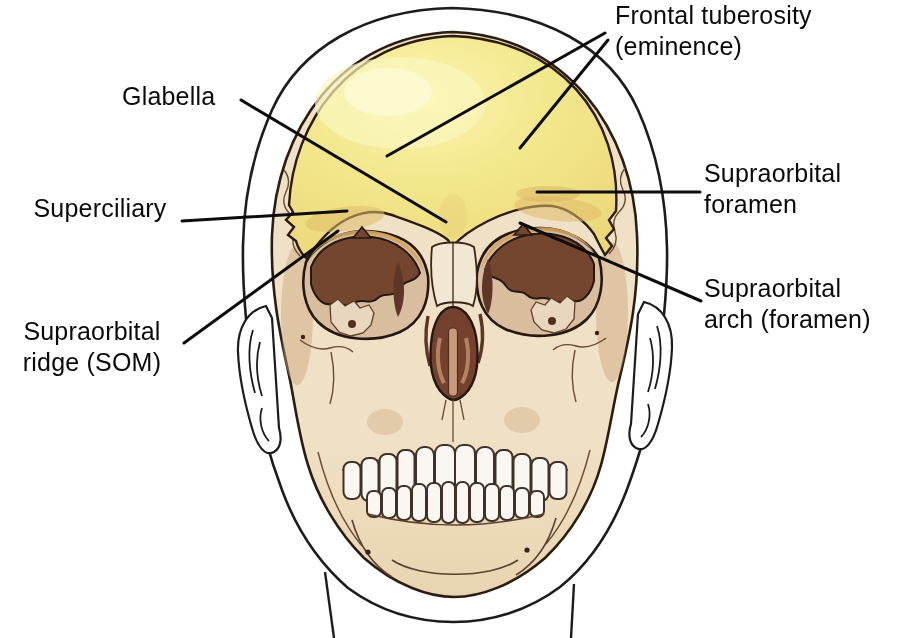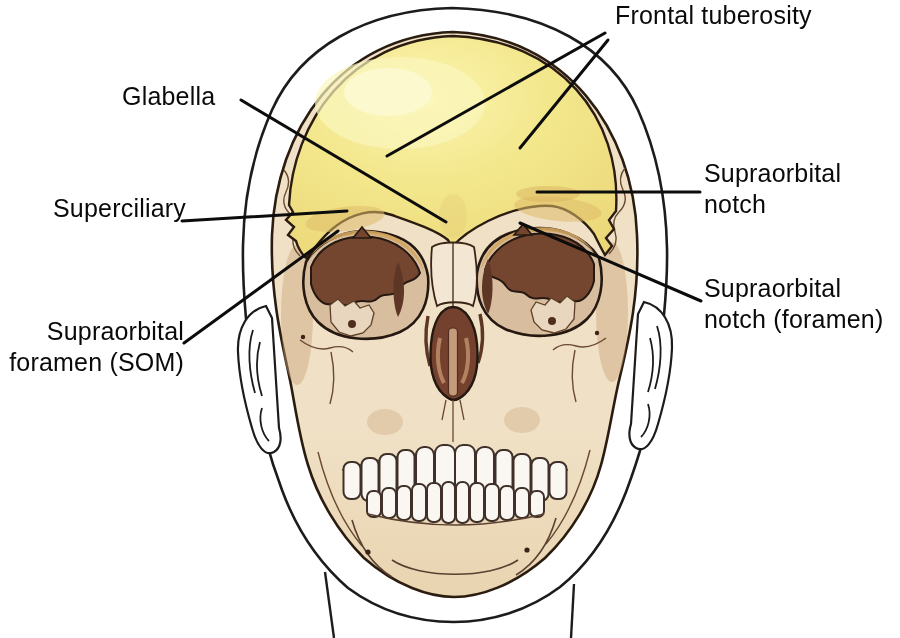--- a/index.html
+++ b/index.html
@@ -5,21 +5,21 @@
   html,body{margin:0;padding:0;background:#fff;}
   .stage{
     position:relative;width:900px;height:638px;background:#fff;overflow:hidden;
     font-family:"Liberation Sans", sans-serif;color:#000;text-decoration:underline;
   }
   .stage svg{position:absolute;left:0;top:0;}
   .label{
     position:absolute;font-size:25px;line-height:31px;color:#0a0a0a;
     letter-spacing:0.2px;white-space:nowrap;
   }
-  .label.center{text-align:right;}
+  .label.center{text-align:center;}
 </style>
 </head>
 <body>
 
 <div class="stage">
 
   <svg width="900" height="638" viewBox="0 0 900 638">
     <defs>
       <radialGradient id="domeGrad" cx="42%" cy="28%" r="85%">
         <stop offset="0%" stop-color="#FBF4B0"></stop>
@@ -208,38 +208,39 @@
       <path d="M 241,100 L 446,222"></path>
       <path d="M 182,221 L 347,211"></path>
       <path d="M 184,343 L 338,231"></path>
       <path d="M 700,192 L 537,192"></path>
       <path d="M 701,301 L 520,223"></path>
     </g>
   </svg>
 
   <div class="label" style="left:615px;top:0px;">
     <div>Frontal tuberosity</div>
+    <div>(eminence)</div>
   </div>
 
   <div class="label" style="left:122px;top:81px;">
     <div>Glabella</div>
   </div>
 
   <div class="label center" style="left:14px;top:193px;width:172px;">
     <div>Superciliary</div>
   </div>
 
   <div class="label center" style="left:0px;top:316px;width:184px;">
     <div>Supraorbital</div>
-    <div>foramen (SOM)</div>
+    <div>ridge (SOM)</div>
   </div>
 
   <div class="label" style="left:704px;top:158px;">
     <div>Supraorbital</div>
-    <div>notch</div>
+    <div>foramen</div>
   </div>
 
   <div class="label" style="left:704px;top:273px;">
     <div>Supraorbital</div>
-    <div>notch (foramen)</div>
+    <div>arch (foramen)</div>
   </div>
 
 </div>
 
 </body></html>

